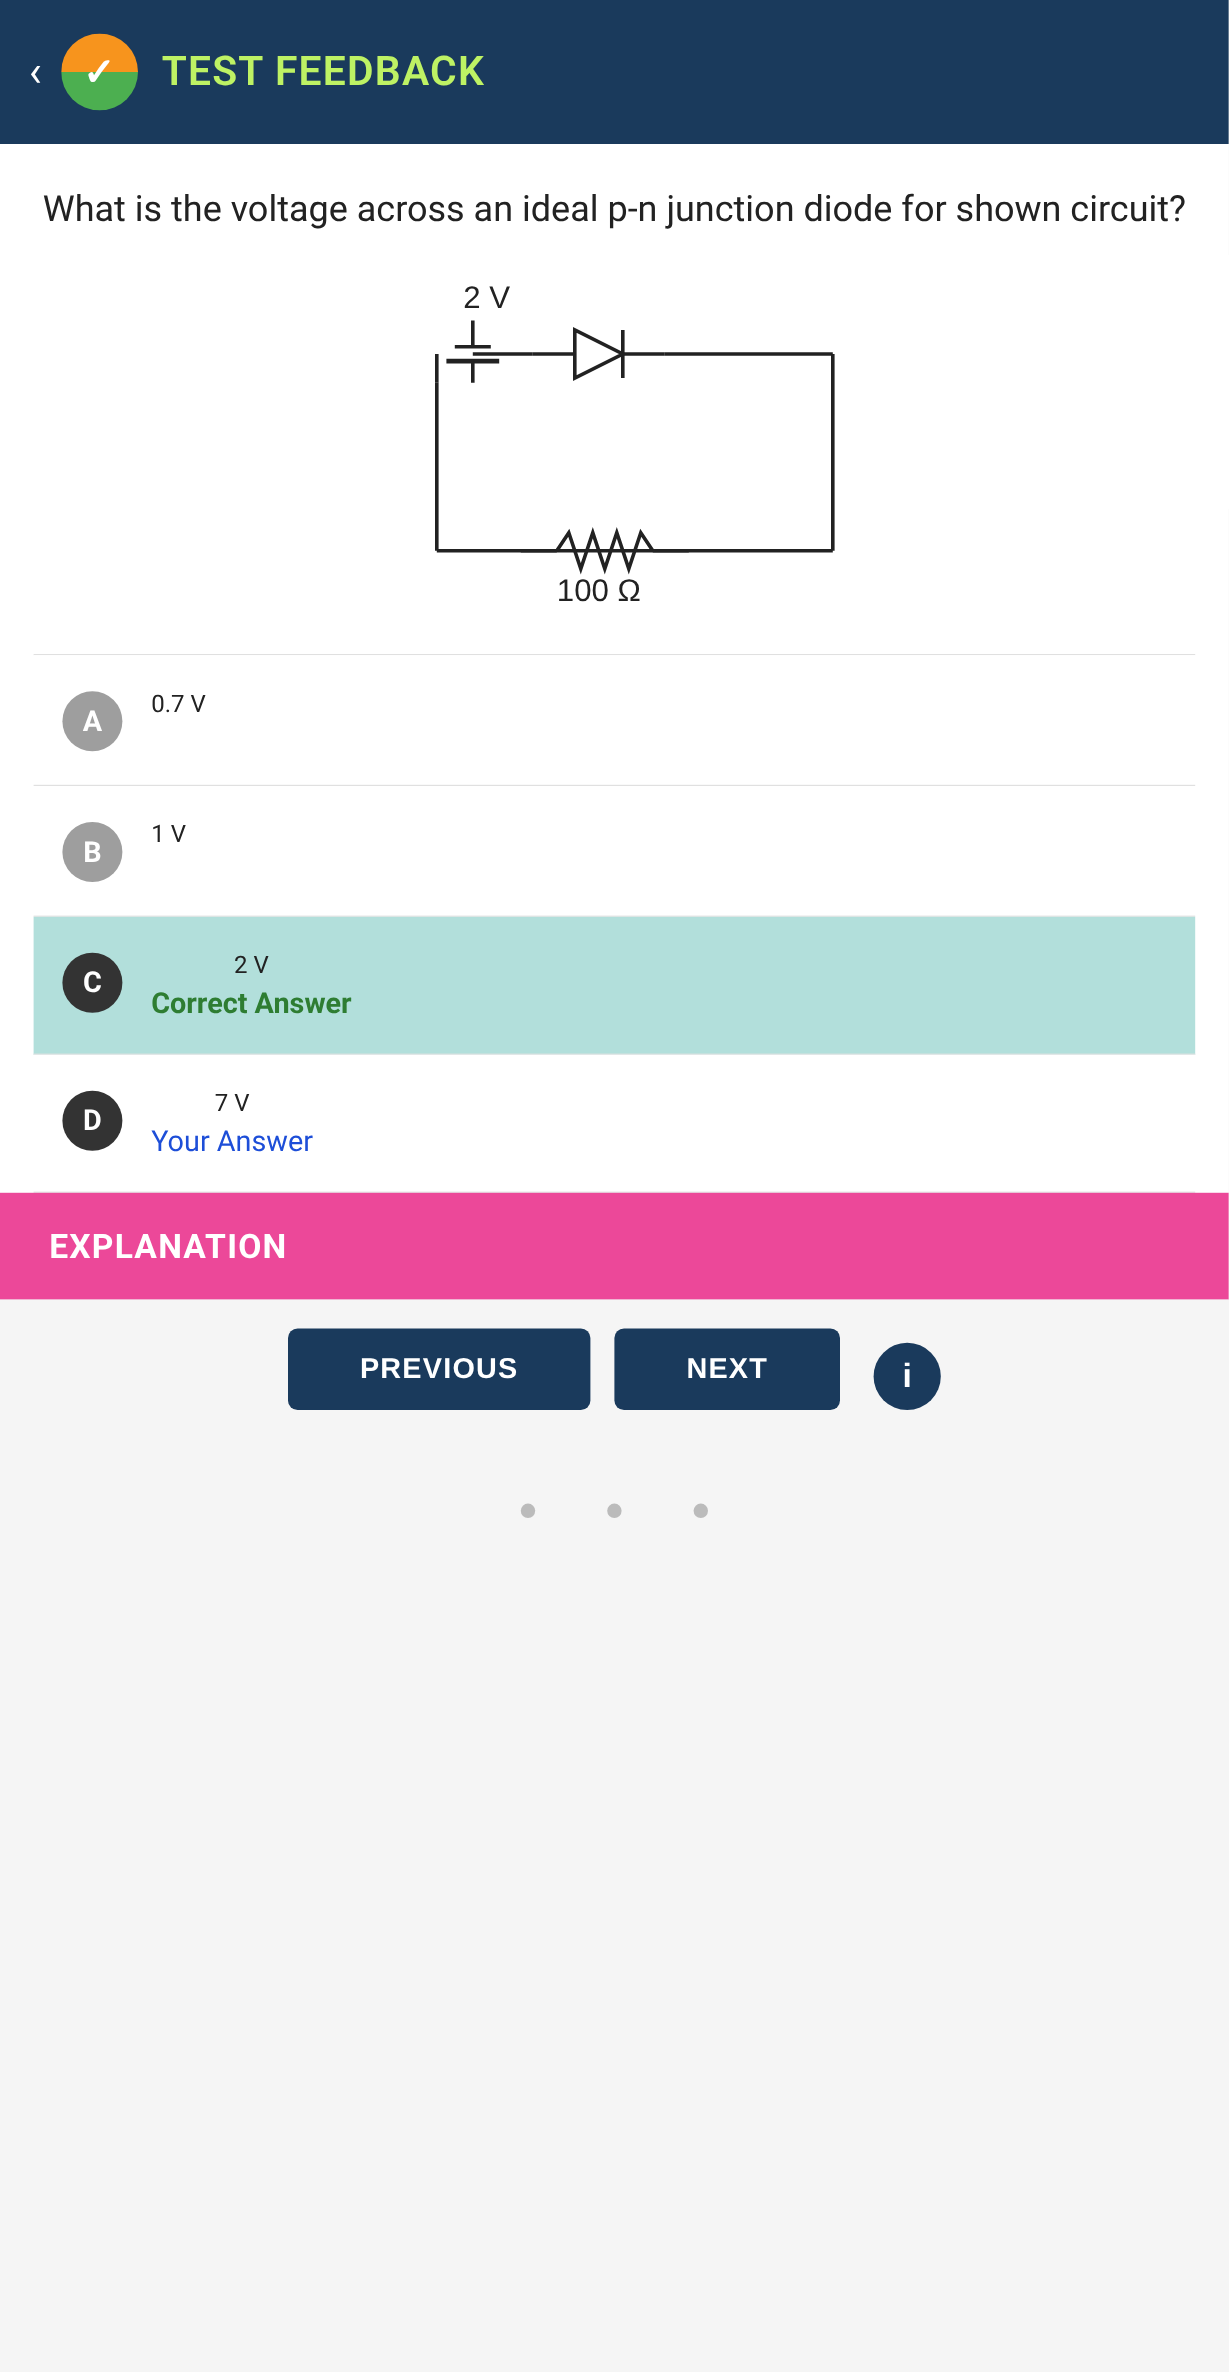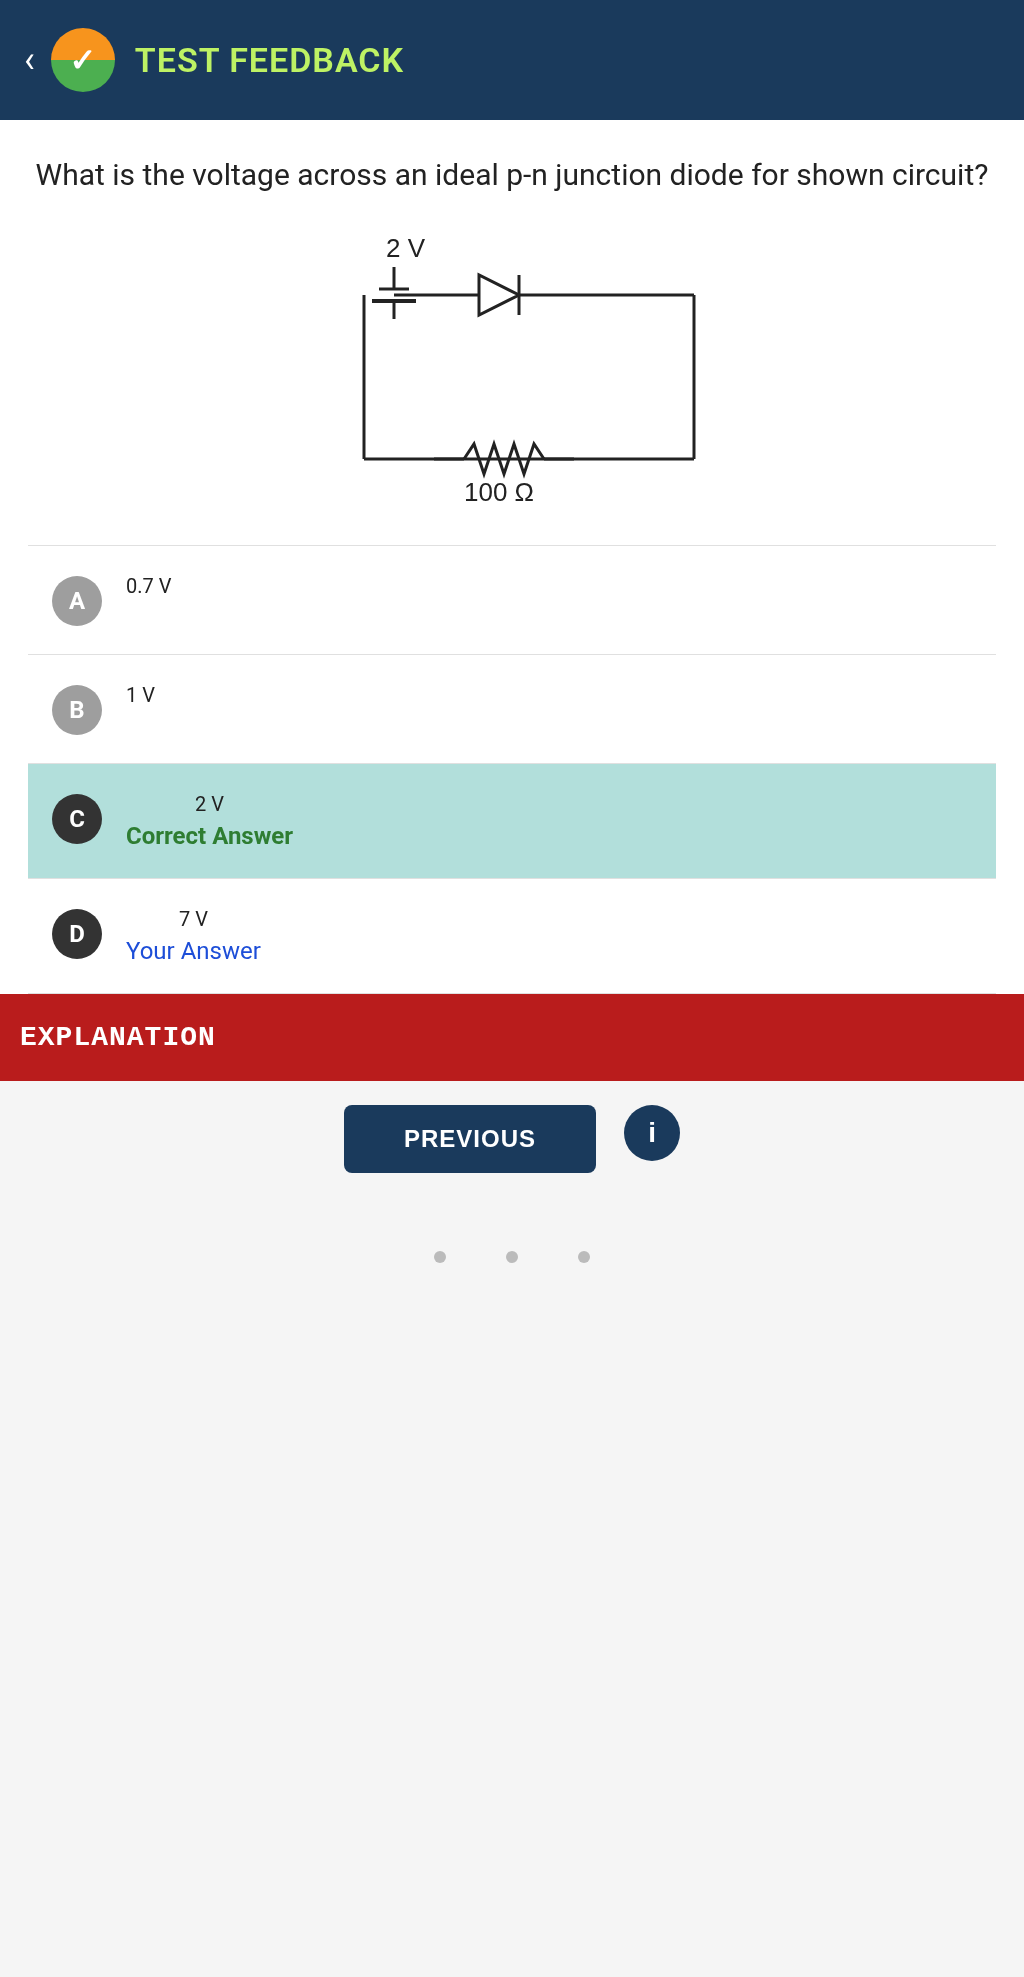--- a/index.html
+++ b/index.html
@@ -133,37 +133,36 @@
     .option-sublabel.correct-text {
       color: #2e7d32;
       font-weight: bold;
     }
     .option-sublabel.your-answer-text {
       color: #1d4ed8;
     }
 
     
     .explanation-header {
-      background: #b91c1c;
-      padding: 28px 20px;
-      font-family: Liberation Mono, monospace;
+      background: #ec4899;
+      padding: 28px 41px;
     }
     .explanation-title {
       color: white;
       font-size: 28px;
       font-weight: 700;
       letter-spacing: 1px;
     }
 
     
     .bottom-nav {
       background: #f5f5f5;
       padding: 24px 20px;
       display: flex;
-      align-items: flex-start;
+      align-items: flex-end;
       justify-content: center;
       gap: 20px;
       min-height: 100px;
     }
     .nav-btn {
       background: #1a3a5c;
       color: white;
       border: none;
       border-radius: 8px;
       padding: 20px 60px;
@@ -307,20 +306,21 @@
   </div>
 
 </div>
 
 <div class="explanation-header">
   <span class="explanation-title">EXPLANATION</span>
 </div>
 
 <div class="bottom-nav">
   <button class="nav-btn">PREVIOUS</button>
+  <button class="nav-btn">NEXT</button>
   <button class="info-btn">i</button>
 </div>
 
 <div class="bottom-extra">
   <div class="bottom-dot"></div>
   <div class="bottom-dot"></div>
   <div class="bottom-dot"></div>
 </div>
 
 </body></html>

